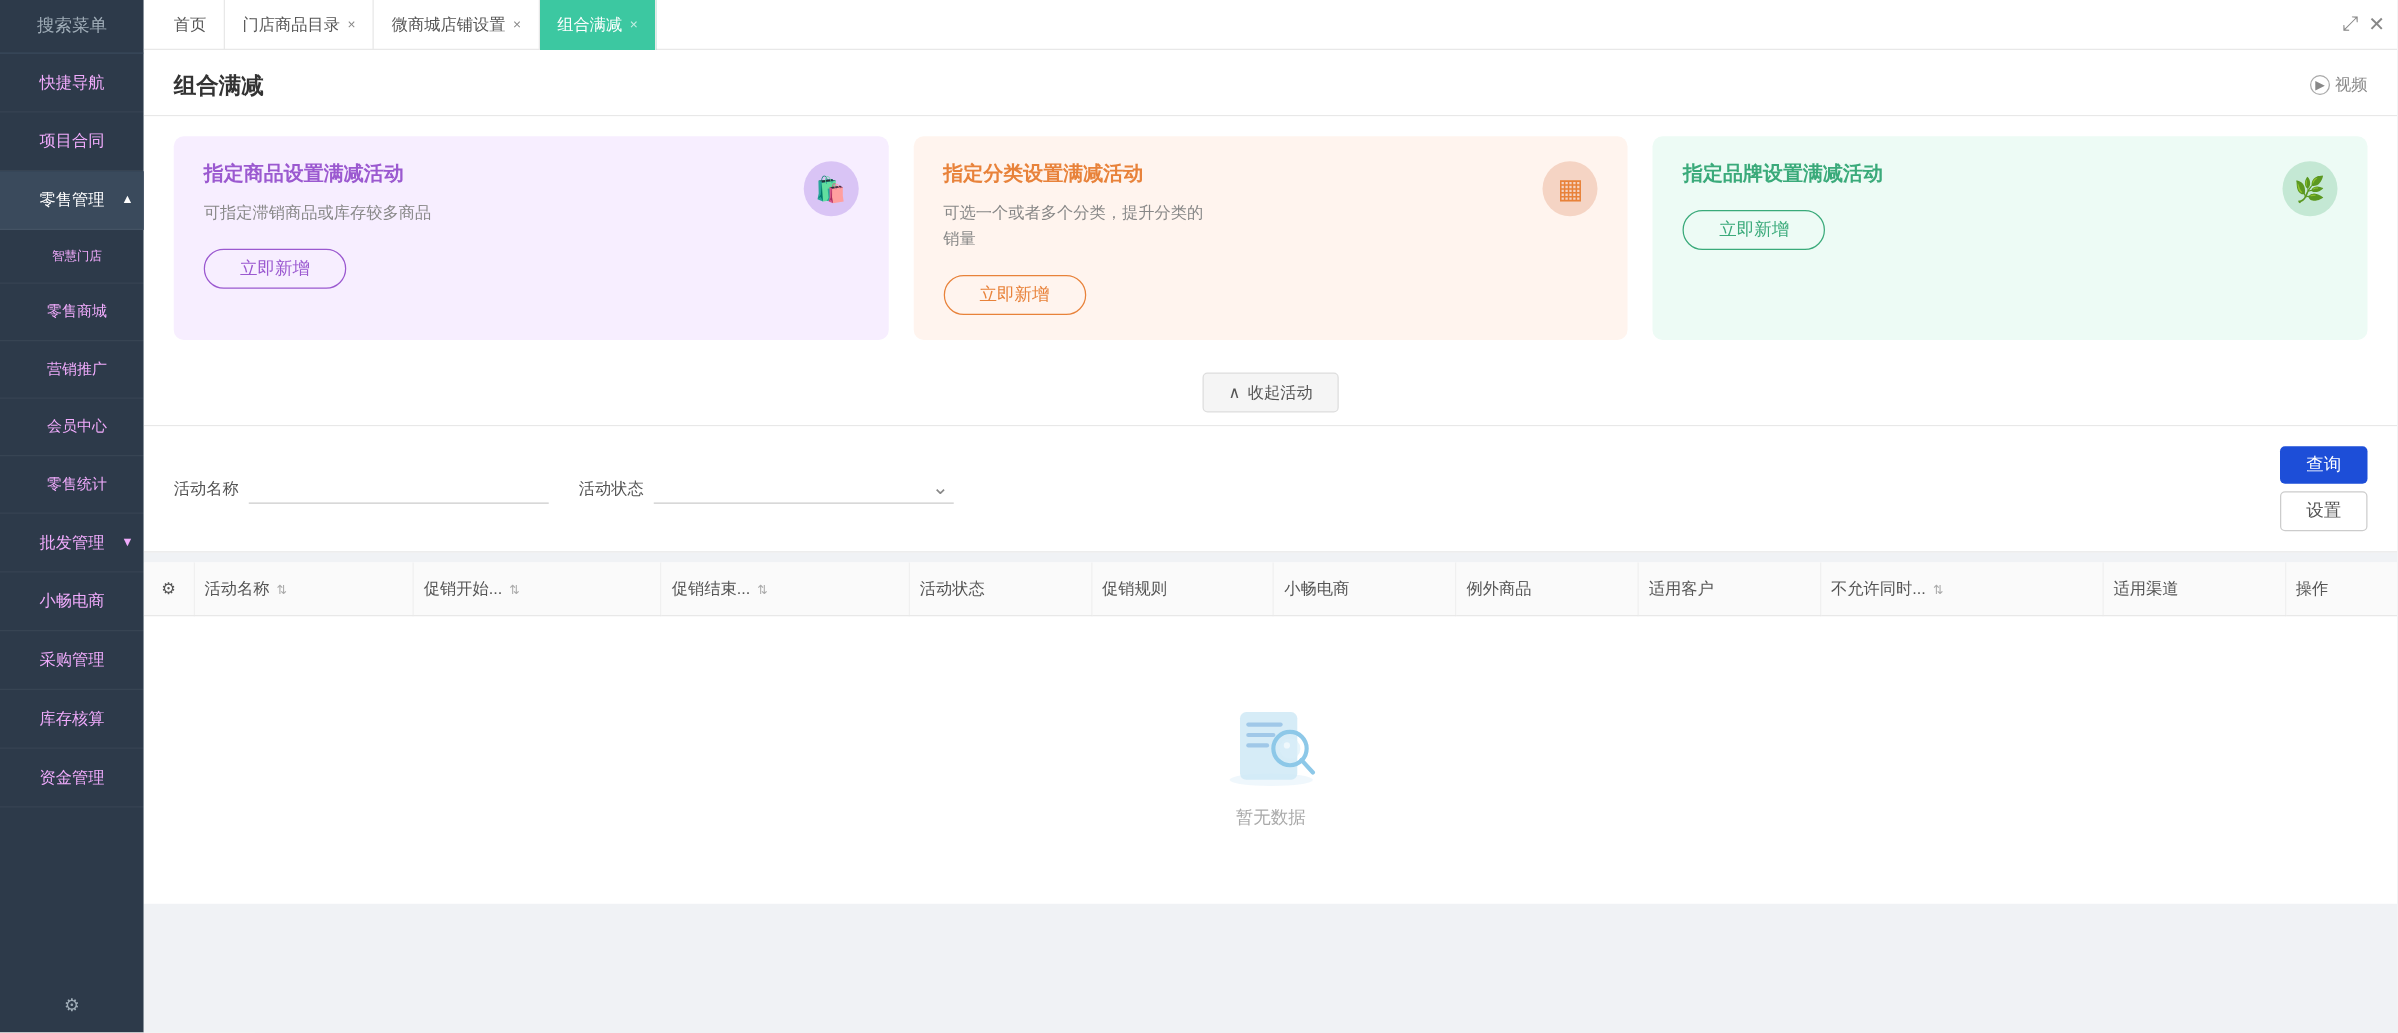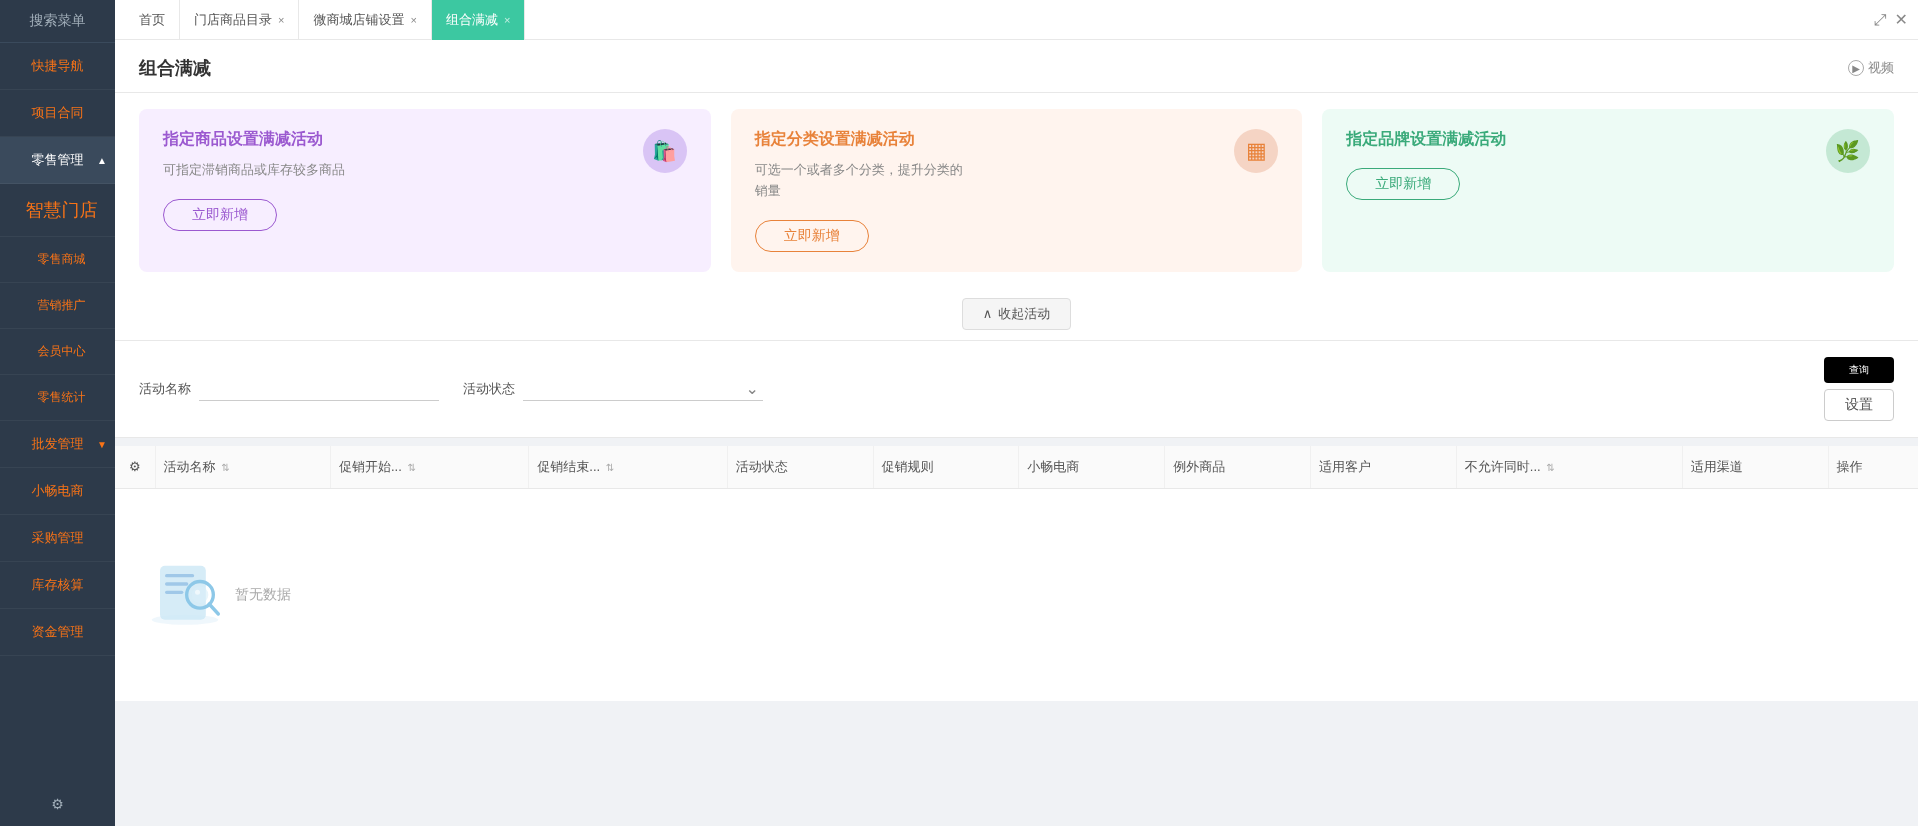--- a/index.html
+++ b/index.html
@@ -19,21 +19,21 @@
       padding: 12px 10px;
       font-size: 14px;
       color: #a0adb8;
       border-bottom: 1px solid #3a4a5c;
       cursor: pointer;
       text-align: center;
     }
     .sidebar-item {
       padding: 14px 10px;
       font-size: 13px;
-      color: #f97316;
+      color: #f0abfc;
       cursor: pointer;
       text-align: center;
       border-bottom: 1px solid rgba(255,255,255,0.05);
       position: relative;
     }
     .sidebar-item.has-arrow::after {
       content: '▲';
       font-size: 10px;
       position: absolute;
       right: 8px;
@@ -256,27 +256,27 @@
       color: #888;
       font-size: 16px;
     }
     .filter-btns {
       margin-left: auto;
       display: flex;
       flex-direction: column;
       gap: 6px;
     }
     .btn-query {
-      background: #000000;
+      background: #1d4ed8;
       color: #fff;
       border: none;
       padding: 6px 20px;
       border-radius: 4px;
       cursor: pointer;
-      font-size: 10px;
+      font-size: 14px;
     }
     .btn-setting {
       background: #fff;
       color: #555;
       border: 1px solid #ccc;
       padding: 6px 20px;
       border-radius: 4px;
       cursor: pointer;
       font-size: 14px;
     }
@@ -305,42 +305,42 @@
       border-bottom: 1px solid #e8e8e8;
       border-right: 1px solid #f0f0f0;
     }
     th:last-child { border-right: none; }
     th.sortable { cursor: pointer; }
     th .sort-icon { font-size: 10px; color: #aaa; margin-left: 2px; }
     .th-gear { width: 40px; text-align: center; }
 
     .empty-state {
       display: flex;
-      flex-direction: row;
+      flex-direction: column;
       align-items: center;
       padding: 60px 20px;
       color: #aaa;
       font-size: 14px;
     }
     .empty-icon {
       width: 100px;
       height: 80px;
       margin-bottom: 12px;
     }
   </style>
 </head>
 <body>
 
 <div class="sidebar">
   <div class="sidebar-search">搜索菜单</div>
 
   <div class="sidebar-item">快捷导航</div>
   <div class="sidebar-item">项目合同</div>
   <div class="sidebar-item has-arrow active">零售管理</div>
-  <div class="sidebar-item" style="padding-left:18px;font-size:18px;">智慧门店</div>
+  <div class="sidebar-item" style="padding-left:18px;font-size:10px;">智慧门店</div>
   <div class="sidebar-item" style="padding-left:18px;font-size:12px;">零售商城</div>
   <div class="sidebar-item" style="padding-left:18px;font-size:12px;">营销推广</div>
   <div class="sidebar-item" style="padding-left:18px;font-size:12px;">会员中心</div>
   <div class="sidebar-item" style="padding-left:18px;font-size:12px;">零售统计</div>
   <div class="sidebar-item has-arrow-down has-arrow">批发管理</div>
   <div class="sidebar-item">小畅电商</div>
   <div class="sidebar-item">采购管理</div>
   <div class="sidebar-item">库存核算</div>
   <div class="sidebar-item">资金管理</div>
 

